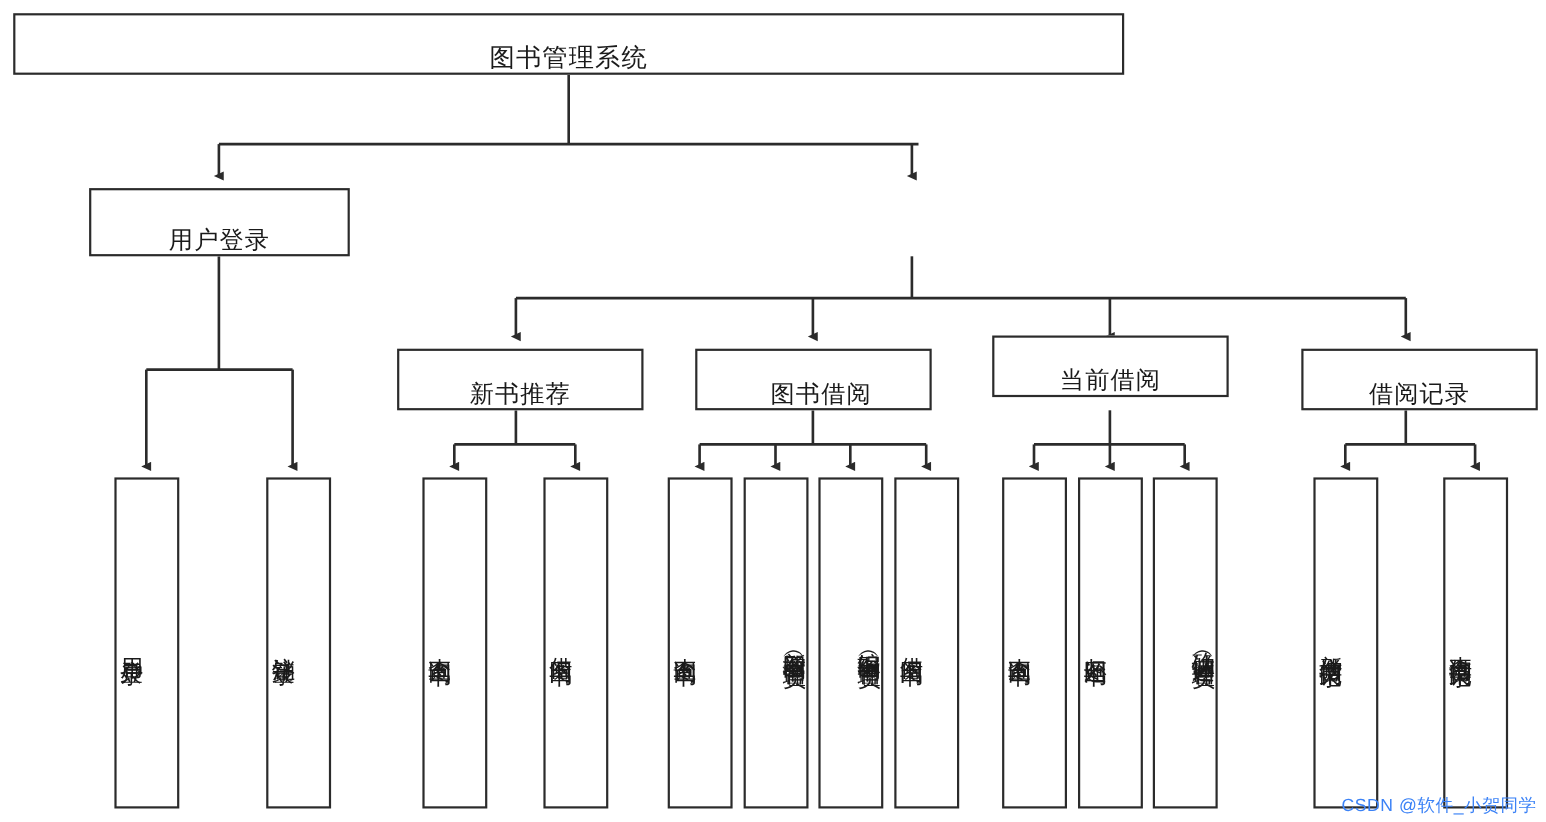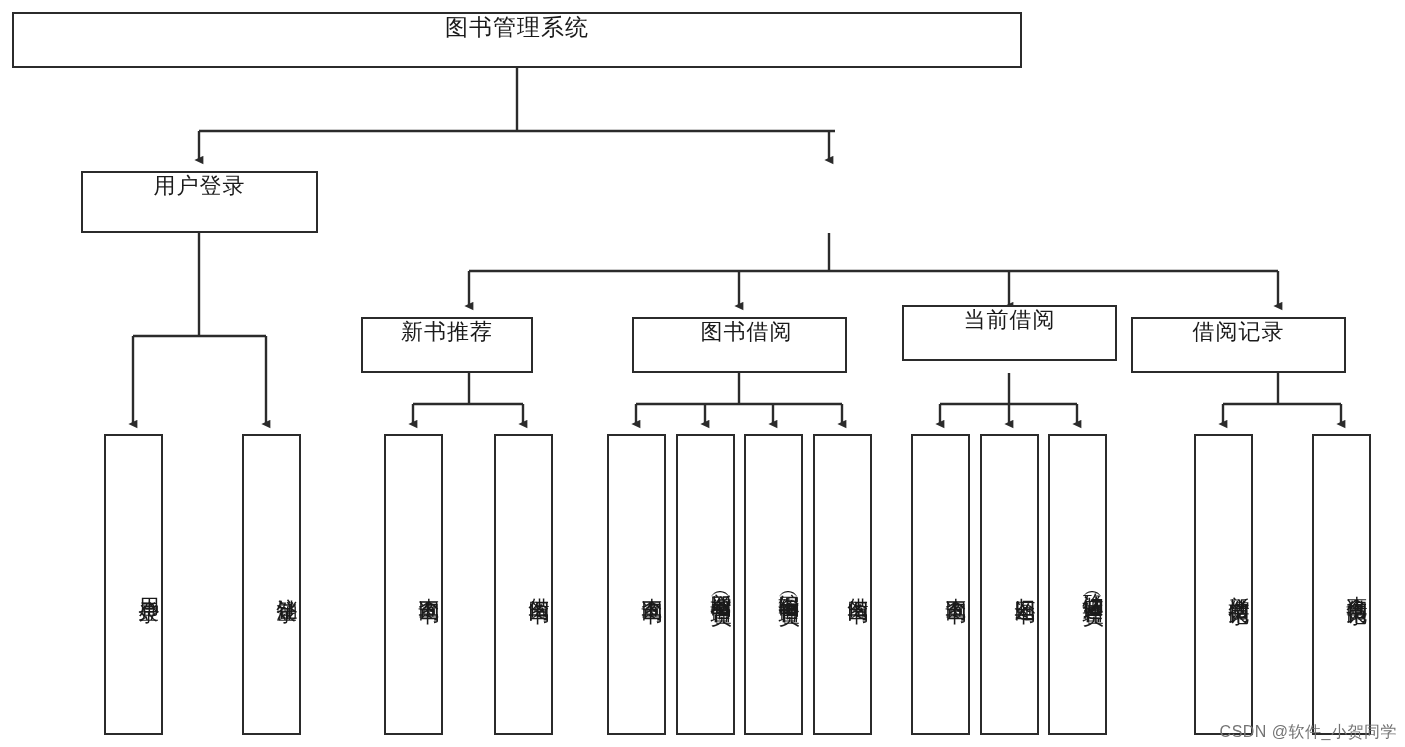--- a/index.html
+++ b/index.html
@@ -24,21 +24,21 @@
     width: 1405px;
     height: 747px;
     pointer-events: none;
   }
   .node {
     position: absolute;
     box-sizing: border-box;
     background: #ffffff;
     border: 2px solid #2b2b2b;
     display: flex;
-    align-items: flex-start;
+    align-items: flex-end;
     justify-content: center;
     color: #1a1a1a;
     line-height: 1.18;
   }
   .node.h {
     font-size: 22px;
     letter-spacing: 1px;
   }
   .node.root {
     font-size: 23px;
@@ -57,21 +57,21 @@
   .node.v .vlabel {
     writing-mode: vertical-rl;
     text-orientation: upright;
     white-space: nowrap;
   }
   .watermark {
     position: absolute;
     right: 8px;
     bottom: 4px;
     font-size: 16px;
-    color: #737373;
+    color: #3b82f6;
     letter-spacing: 0.5px;
     white-space: nowrap;
   }
 </style>
 </head>
 <body>
 
 <div id="canvas">
 
   <svg id="wires" viewBox="0 0 1405 747">
@@ -125,30 +125,30 @@
   </svg>
 
   <div class="node h root" style="left:12px; top:12px; width:1010px; height:56px;">
     <span>图书管理系统</span>
   </div>
 
   <div class="node h" style="left:81px; top:171px; width:237px; height:62px;">
     <span>用户登录</span>
   </div>
 
-  <div class="node h" style="left:361px; top:317px; width:172px; height:56px;">
+  <div class="node h" style="left:361px; top:317px; width:224px; height:56px;">
     <span>新书推荐</span>
   </div>
   <div class="node h" style="left:632px; top:317px; width:215px; height:56px;padding-left:14px;">
     <span>图书借阅</span>
   </div>
   <div class="node h" style="left:902px; top:305px; width:215px; height:56px;">
     <span>当前借阅</span>
   </div>
-  <div class="node h" style="left:1131px; top:317px; width:215px; height:56px;">
+  <div class="node h" style="left:1183px; top:317px; width:215px; height:56px;">
     <span>借阅记录</span>
   </div>
 
   <div class="node v" style="left:104px; top:434px; width:59px; height:301px;">
     <span class="vlabel">用户登录</span>
   </div>
   <div class="node v" style="left:242px; top:434px; width:59px; height:301px;">
     <span class="vlabel">注销登录</span>
   </div>
 

